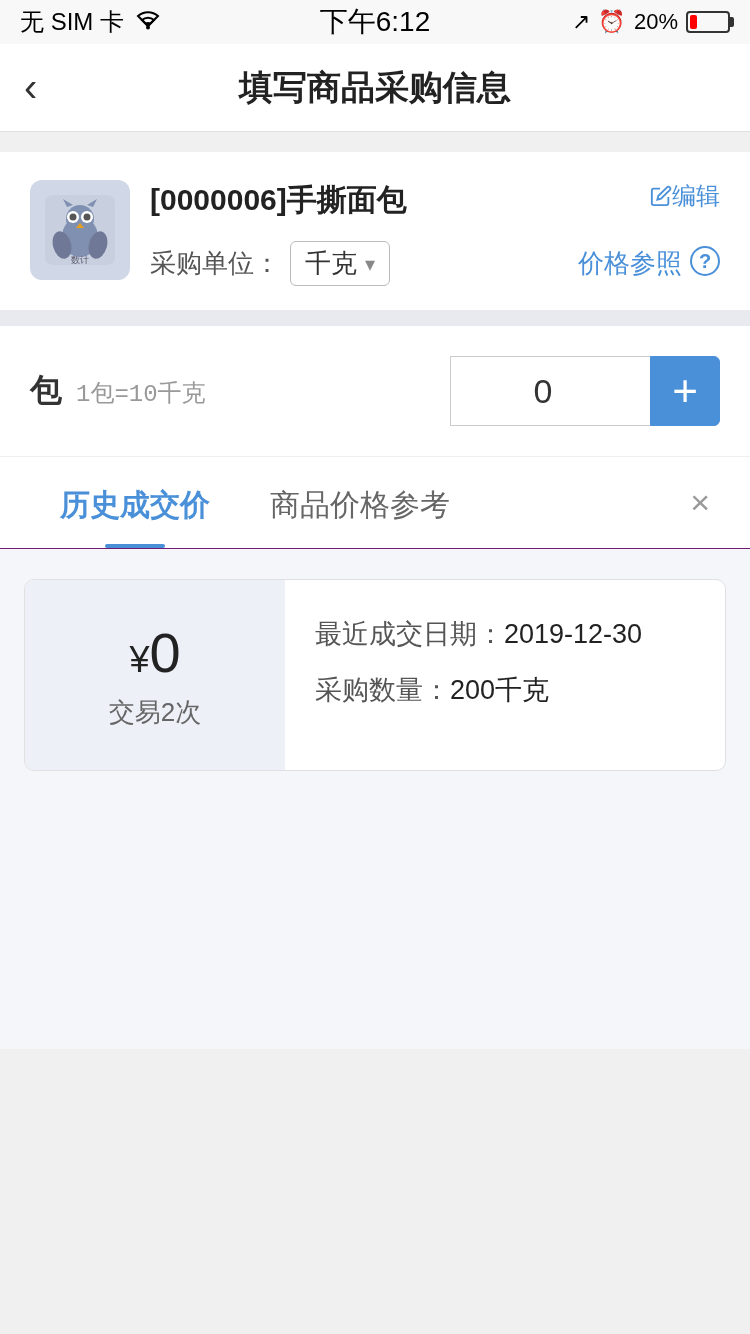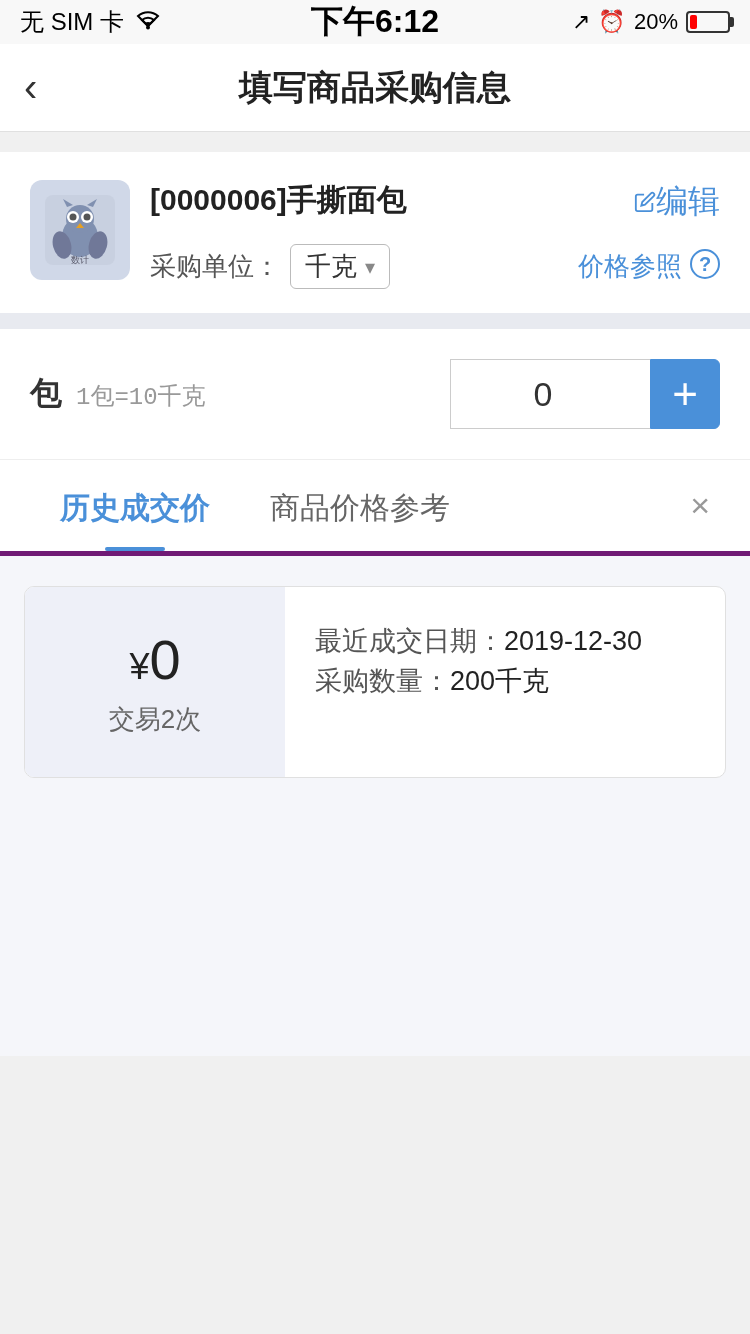--- a/index.html
+++ b/index.html
@@ -24,22 +24,22 @@
       font-size: 26px;
       color: #000;
     }
     .status-left {
       display: flex;
       align-items: center;
       gap: 10px;
       font-size: 24px;
     }
     .status-center {
-      font-size: 32px;
-      font-weight: 700;
+      font-size: 28px;
+      font-weight: 400;
       position: absolute;
       left: 50%;
       transform: translateX(-50%);
     }
     .status-right {
       display: flex;
       align-items: center;
       gap: 8px;
       font-size: 22px;
     }
@@ -123,21 +123,21 @@
       display: flex;
       align-items: flex-start;
       justify-content: space-between;
     }
     .product-name {
       font-size: 30px;
       font-weight: 600;
       color: #222;
     }
     .edit-btn {
-      font-size: 32px;
+      font-size: 24px;
       color: #4a90d9;
       display: flex;
       align-items: center;
       cursor: pointer;
       white-space: nowrap;
     }
     .edit-icon-svg {
       width: 22px;
       height: 22px;
     }
@@ -245,21 +245,21 @@
       justify-content: center;
       cursor: pointer;
       border-radius: 0 6px 6px 0;
       border: 1px solid #4a90d9;
     }
 
     
     .tabs-container {
       background: #fff;
       margin-top: 0;
-      border-bottom: 5px solid #701a75;
+      border-bottom: 1px solid #701a75;
       display: flex;
       align-items: center;
       justify-content: space-between;
       padding: 0 30px;
       position: relative;
     }
     .tabs-group {
       display: flex;
       gap: 0;
     }
@@ -327,21 +327,21 @@
     }
     .price-trade-count {
       font-size: 26px;
       color: #666;
     }
     .price-right {
       flex: 1;
       padding: 36px 30px;
       display: flex;
       flex-direction: column;
-      gap: 2px;
+      gap: 18px;
     }
     .price-detail-item {
       font-size: 27px;
       color: #333;
       line-height: 1.4;
     }
     .price-detail-item .label {
       color: #555;
     }
     .price-detail-item .value {

